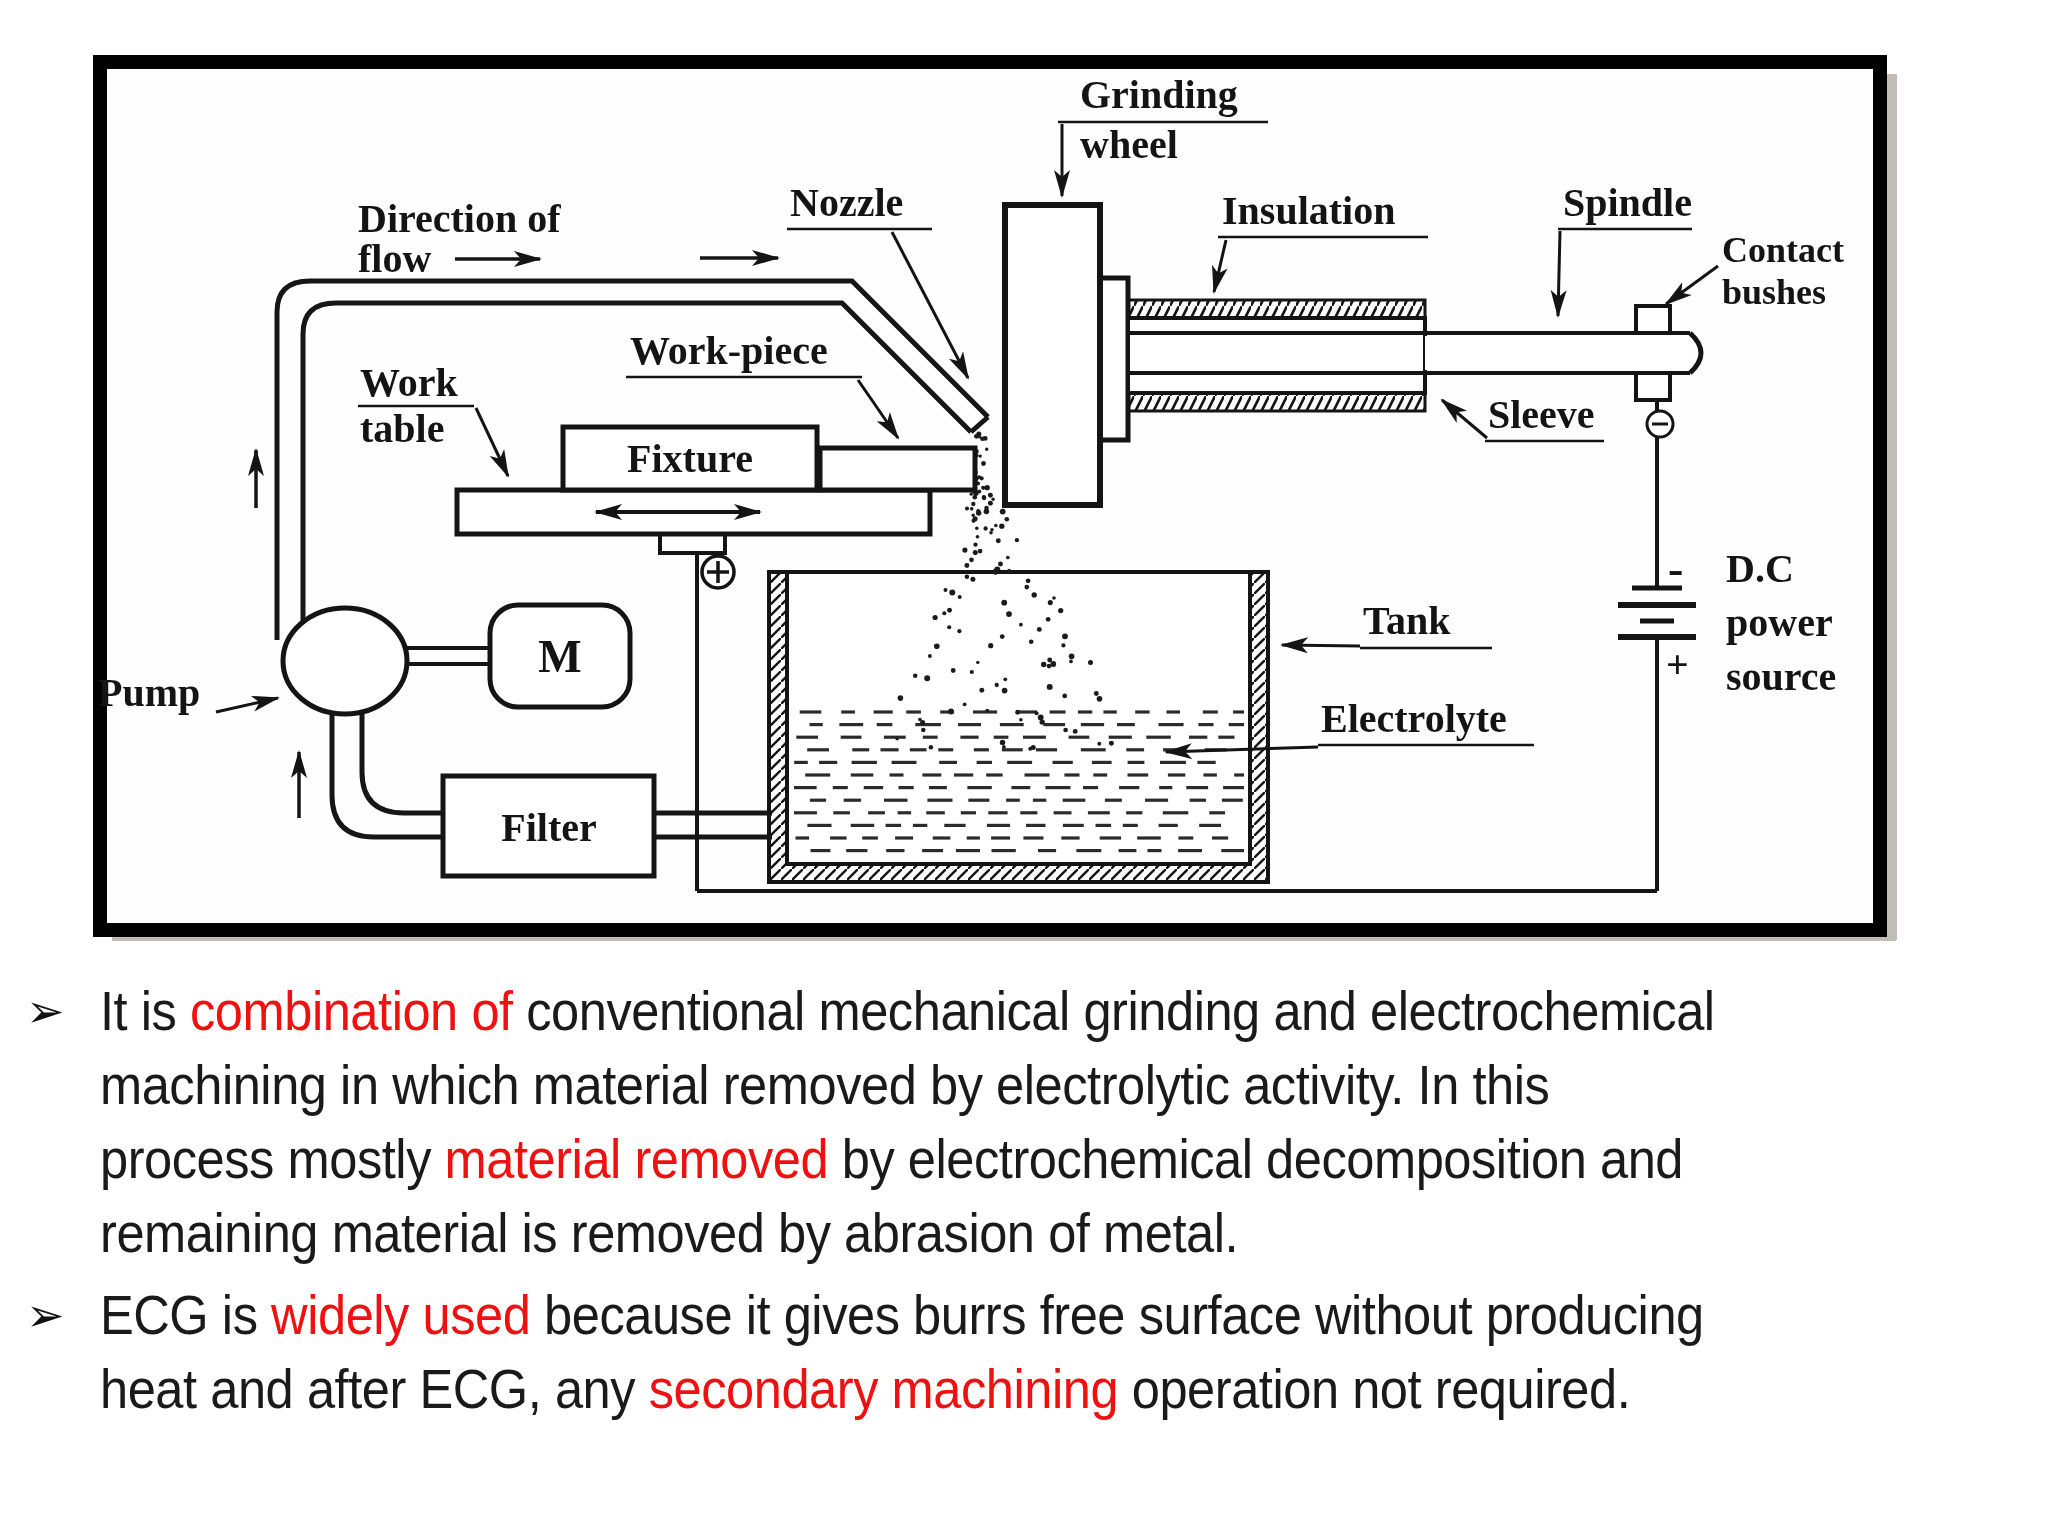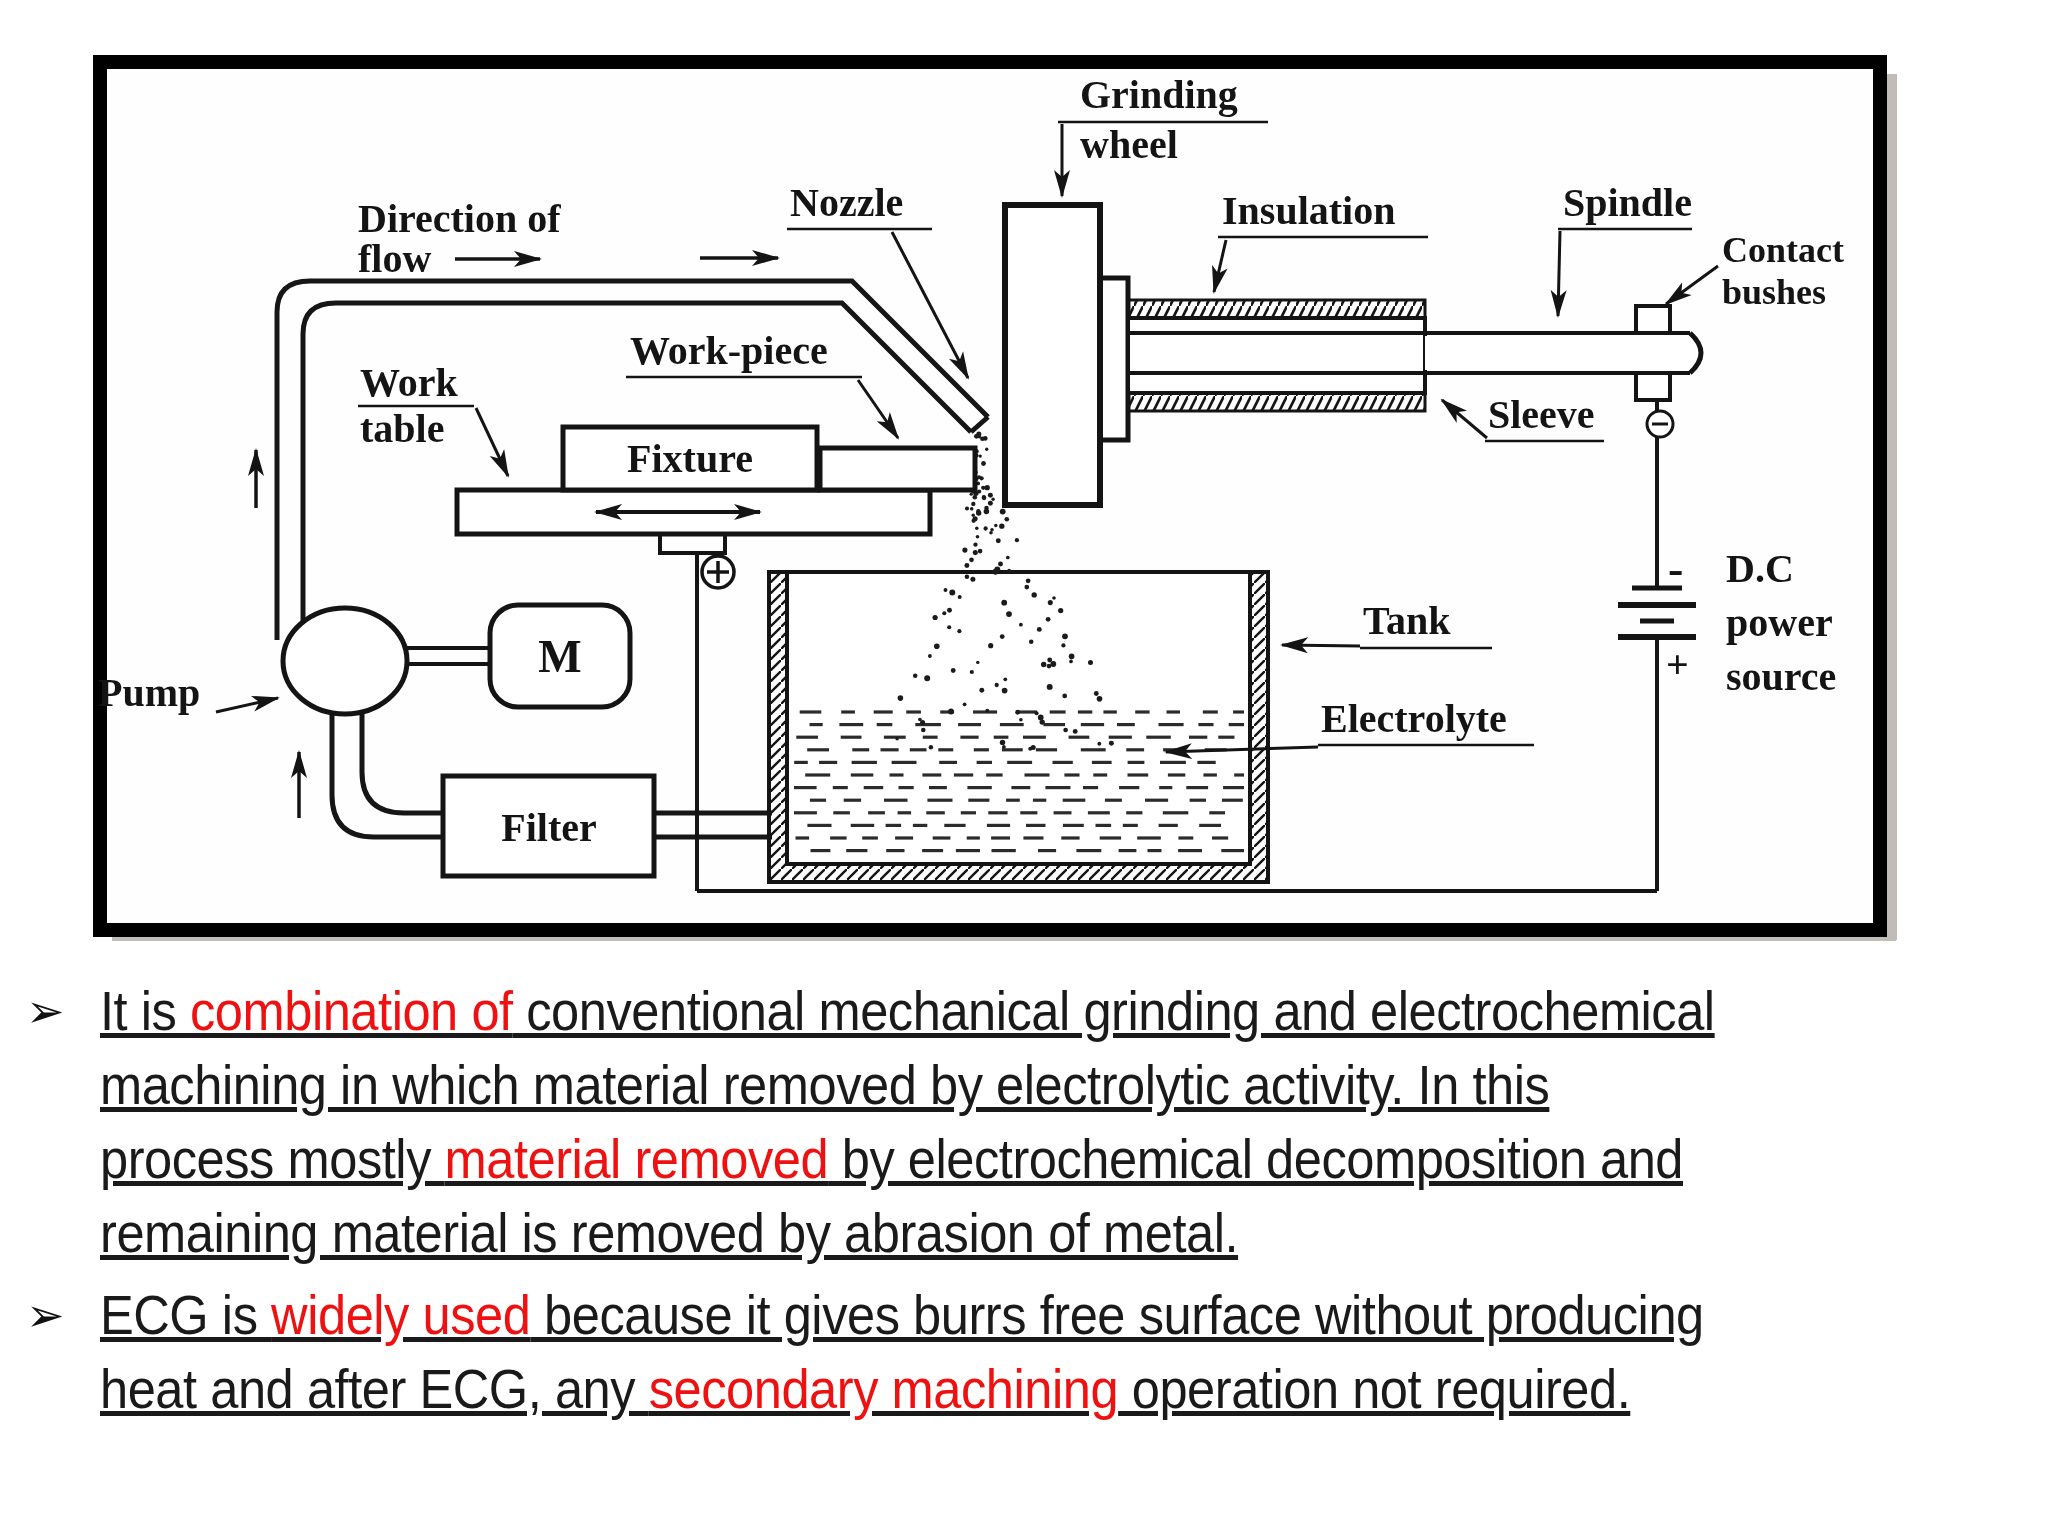--- a/index.html
+++ b/index.html
@@ -7,21 +7,21 @@
          font-family:"Liberation Sans","DejaVu Sans",sans-serif;color:#1a1a1a;}
   #diagram-wrap{position:absolute;left:0;top:0;width:2048px;height:952px;}
   svg{display:block;}
   .lbl{font-family:"Liberation Serif","DejaVu Serif",serif;font-weight:700;font-size:40px;fill:#141414;}
   .lbl.small{font-size:36px;}
   .lbl.big{font-size:46px;}
   #bullets{position:absolute;left:26px;top:974px;width:1996px;}
   .bullet-row{display:flex;align-items:flex-start;}
   .bullet-row + .bullet-row{margin-top:8px;}
   .bullet-glyph{width:74px;flex:0 0 74px;font-size:46px;line-height:74px;color:#111;}
-  .bullet-lines{flex:1;text-decoration:underline;}
+  .bullet-lines{flex:1;}
   .bl{line-height:74px;font-size:55px;white-space:nowrap;transform:scaleX(.92);transform-origin:0 50%;letter-spacing:-.5px;}
   .seg-red{color:var(--red,#ee1111);}
 </style>
 </head>
 <body>
 
 <div id="slide">
   <div id="diagram-wrap">
     <svg width="2048" height="952" viewBox="0 0 2048 952">
       <defs>

